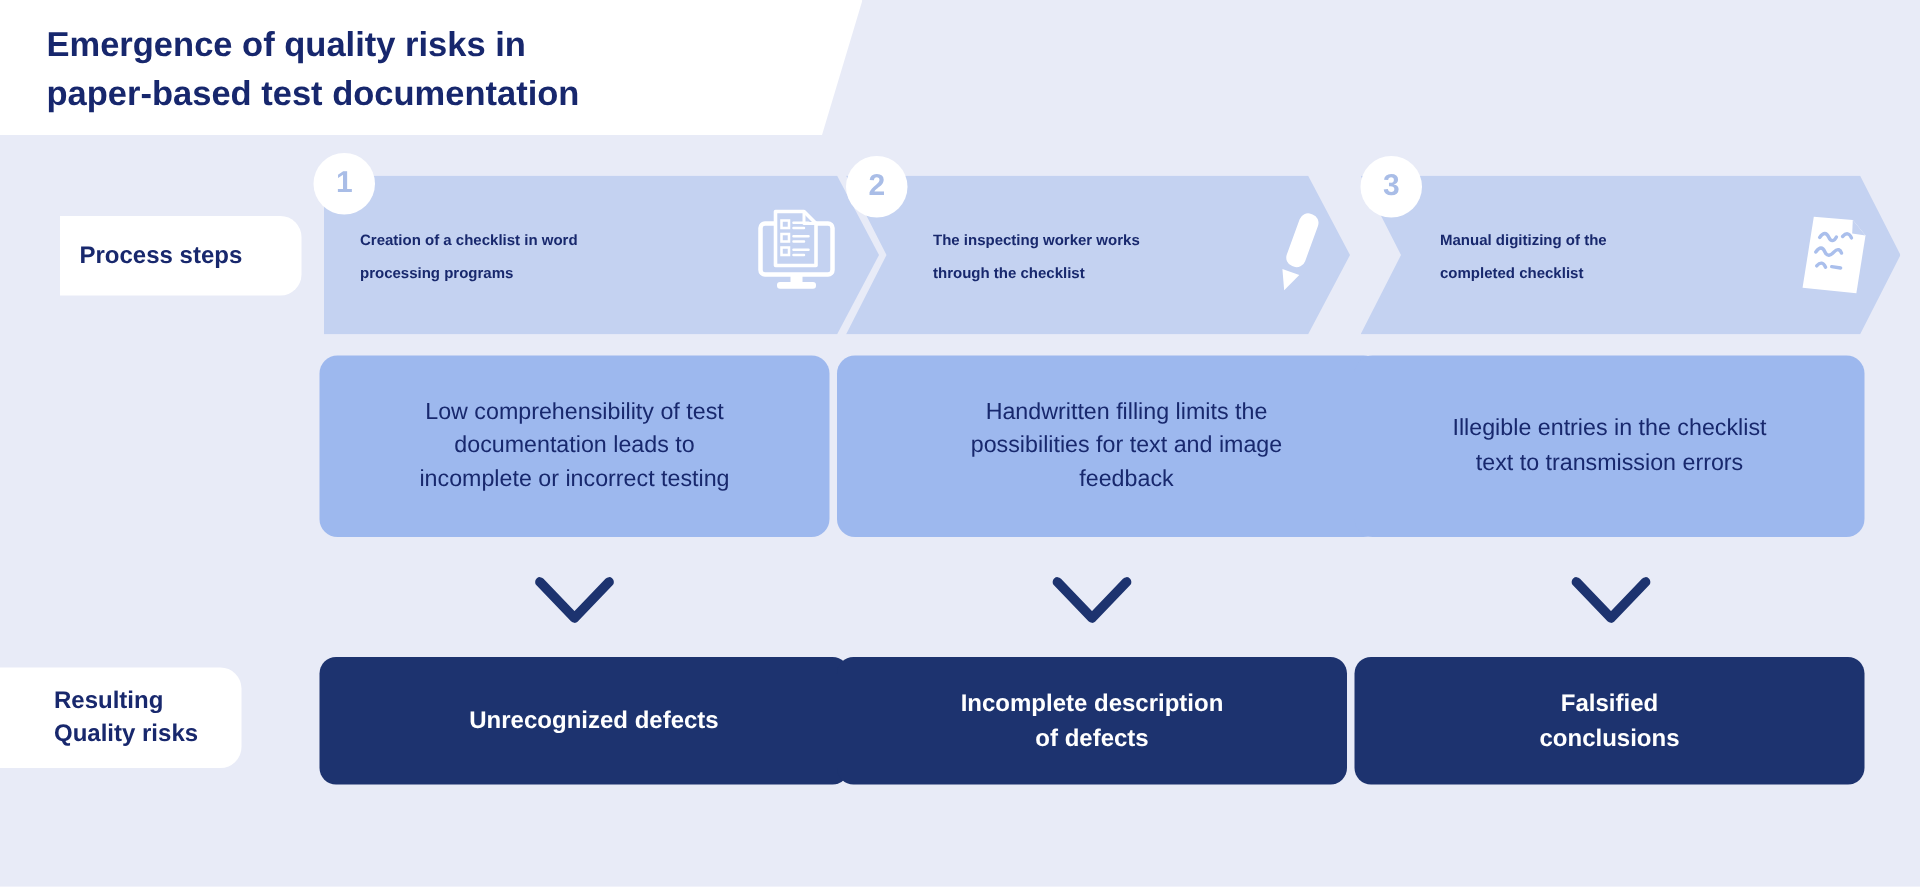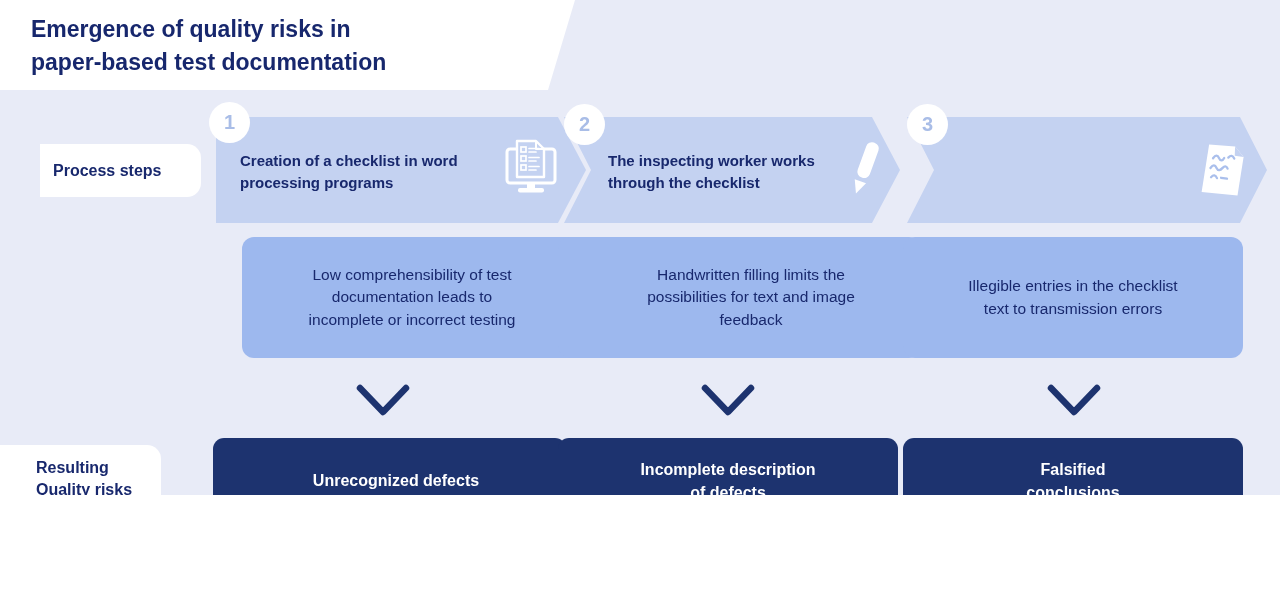--- a/index.html
+++ b/index.html
@@ -1,17 +1,17 @@
 <!DOCTYPE html>
 <html><head>
 <meta charset="utf-8">
 <style>
   html,body { margin:0; padding:0; }
   .page {
-    position:relative; width:1280px; height:495px;
+    position:relative; width:1280px; height:591px;
     background:#e8ebf7; overflow:hidden;
     font-family:"Liberation Sans", sans-serif;
     color:#18286d;
   }
   
   .title-band {
     position:absolute; left:0; top:0; width:575px; height:90px;
     background:#ffffff;
     clip-path:polygon(0 0, 100% 0, calc(100% - 27px) 100%, 0 100%);
   }
@@ -38,25 +38,25 @@
     background:#c4d2f1;
   }
   .chev.c1 { left:216px; width:370px;
     clip-path:polygon(0 0, 342px 0, 370px 53px, 342px 106px, 0 106px); }
   .chev.c2 { left:564px; width:336px;
     clip-path:polygon(0 0, 308px 0, 336px 53px, 308px 106px, 0 106px, 27px 53px); }
   .chev.c3 { left:907px; width:360px;
     clip-path:polygon(0 0, 333px 0, 360px 53px, 333px 106px, 0 106px, 27px 53px); }
   .step-label {
     position:absolute; top:150px;
-    font-size:15px; font-weight:700; line-height:22px;
+    font-size:10px; font-weight:700; line-height:22px;
     white-space:pre-line; color:#18286d;
   }
   .step-label.s1 { left:240px; }
-  .step-label.s2 { left:608px; }
+  .step-label.s2 { left:622px; }
   .step-label.s3 { left:960px; }
   
   .num-circle {
     position:absolute; width:41px; height:41px; border-radius:50%;
     background:#ffffff; display:flex; align-items:center; justify-content:center;
     font-size:20px; font-weight:700; color:#a9bde7;
   }
   .num-circle.n1 { left:209px; top:102px; }
   .num-circle.n2 { left:564px; top:104px; }
   .num-circle.n3 { left:907px; top:104px; }
@@ -66,21 +66,21 @@
   .step-icon.i2 { left:851px; top:139px; transform:rotate(20deg); }
   .step-icon.i3 { left:1201px; top:143px; transform:rotate(9deg); }
   
   .problem-box {
     position:absolute; top:237px; height:121px; width:340px;
     background:#9db8ee; border-radius:12px;
     display:flex; align-items:center; justify-content:center; text-align:center;
     font-size:15.5px; line-height:22.3px; color:#18286d;
     white-space:pre-line;
   }
-  .problem-box.p1 { left:213px;margin-left:29px; }
+  .problem-box.p1 { left:213px; }
   .problem-box.p2 { left:558px;padding-left:23px; }
   .problem-box.p3 { left:903px; }
   
   .flow-arrow { position:absolute; top:360px; }
   .flow-arrow.a1 { left:353px; }
   .flow-arrow.a2 { left:698px; }
   .flow-arrow.a3 { left:1044px; }
   
   .risk-box {
     position:absolute; top:438px; height:85px; width:340px;
@@ -117,20 +117,22 @@
 Quality risks</div>
 
   <div class="chev c1"></div>
   <div class="chev c2"></div>
   <div class="chev c3"></div>
 
   <div class="step-label s1">Creation of a checklist in word
 processing programs</div>
   <div class="step-label s2">The inspecting worker works
 through the checklist</div>
+  <div class="step-label s3">Manual digitizing of the
+completed checklist</div>
 
   <div class="num-circle n1">
       <span>1</span>
     </div>
   <div class="num-circle n2">
       <span>2</span>
     </div>
   <div class="num-circle n3">
       <span>3</span>
     </div>

